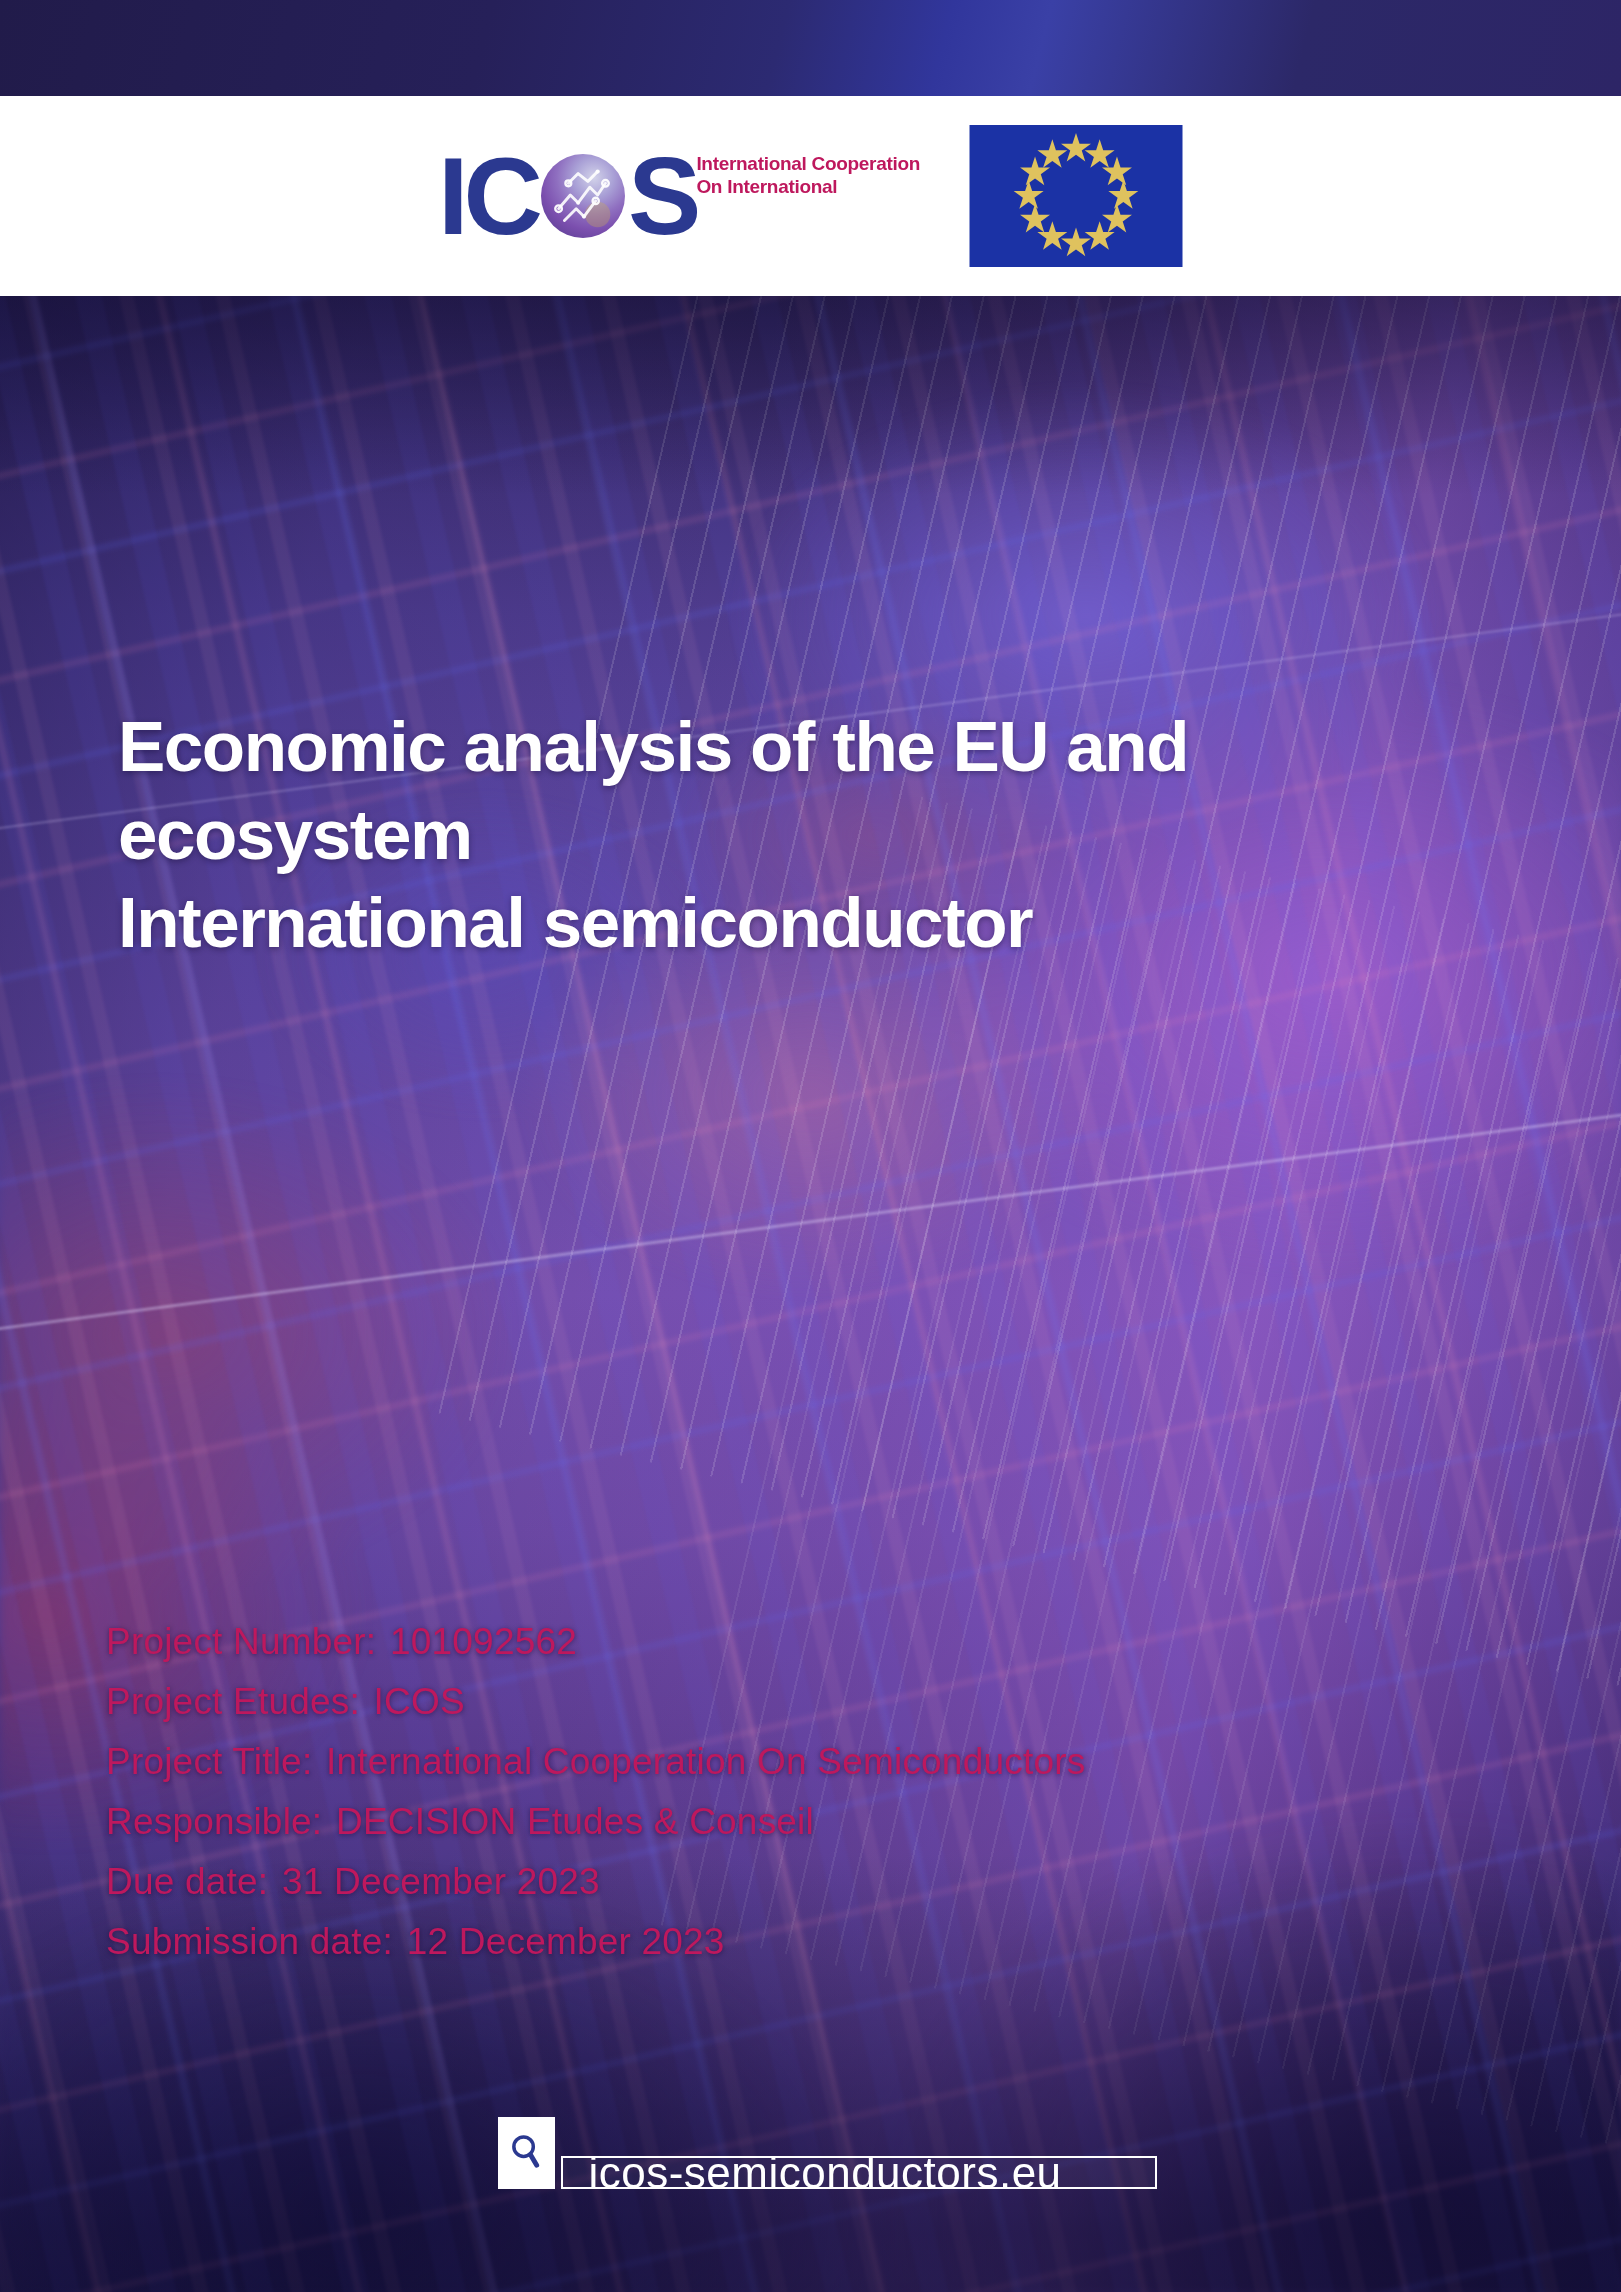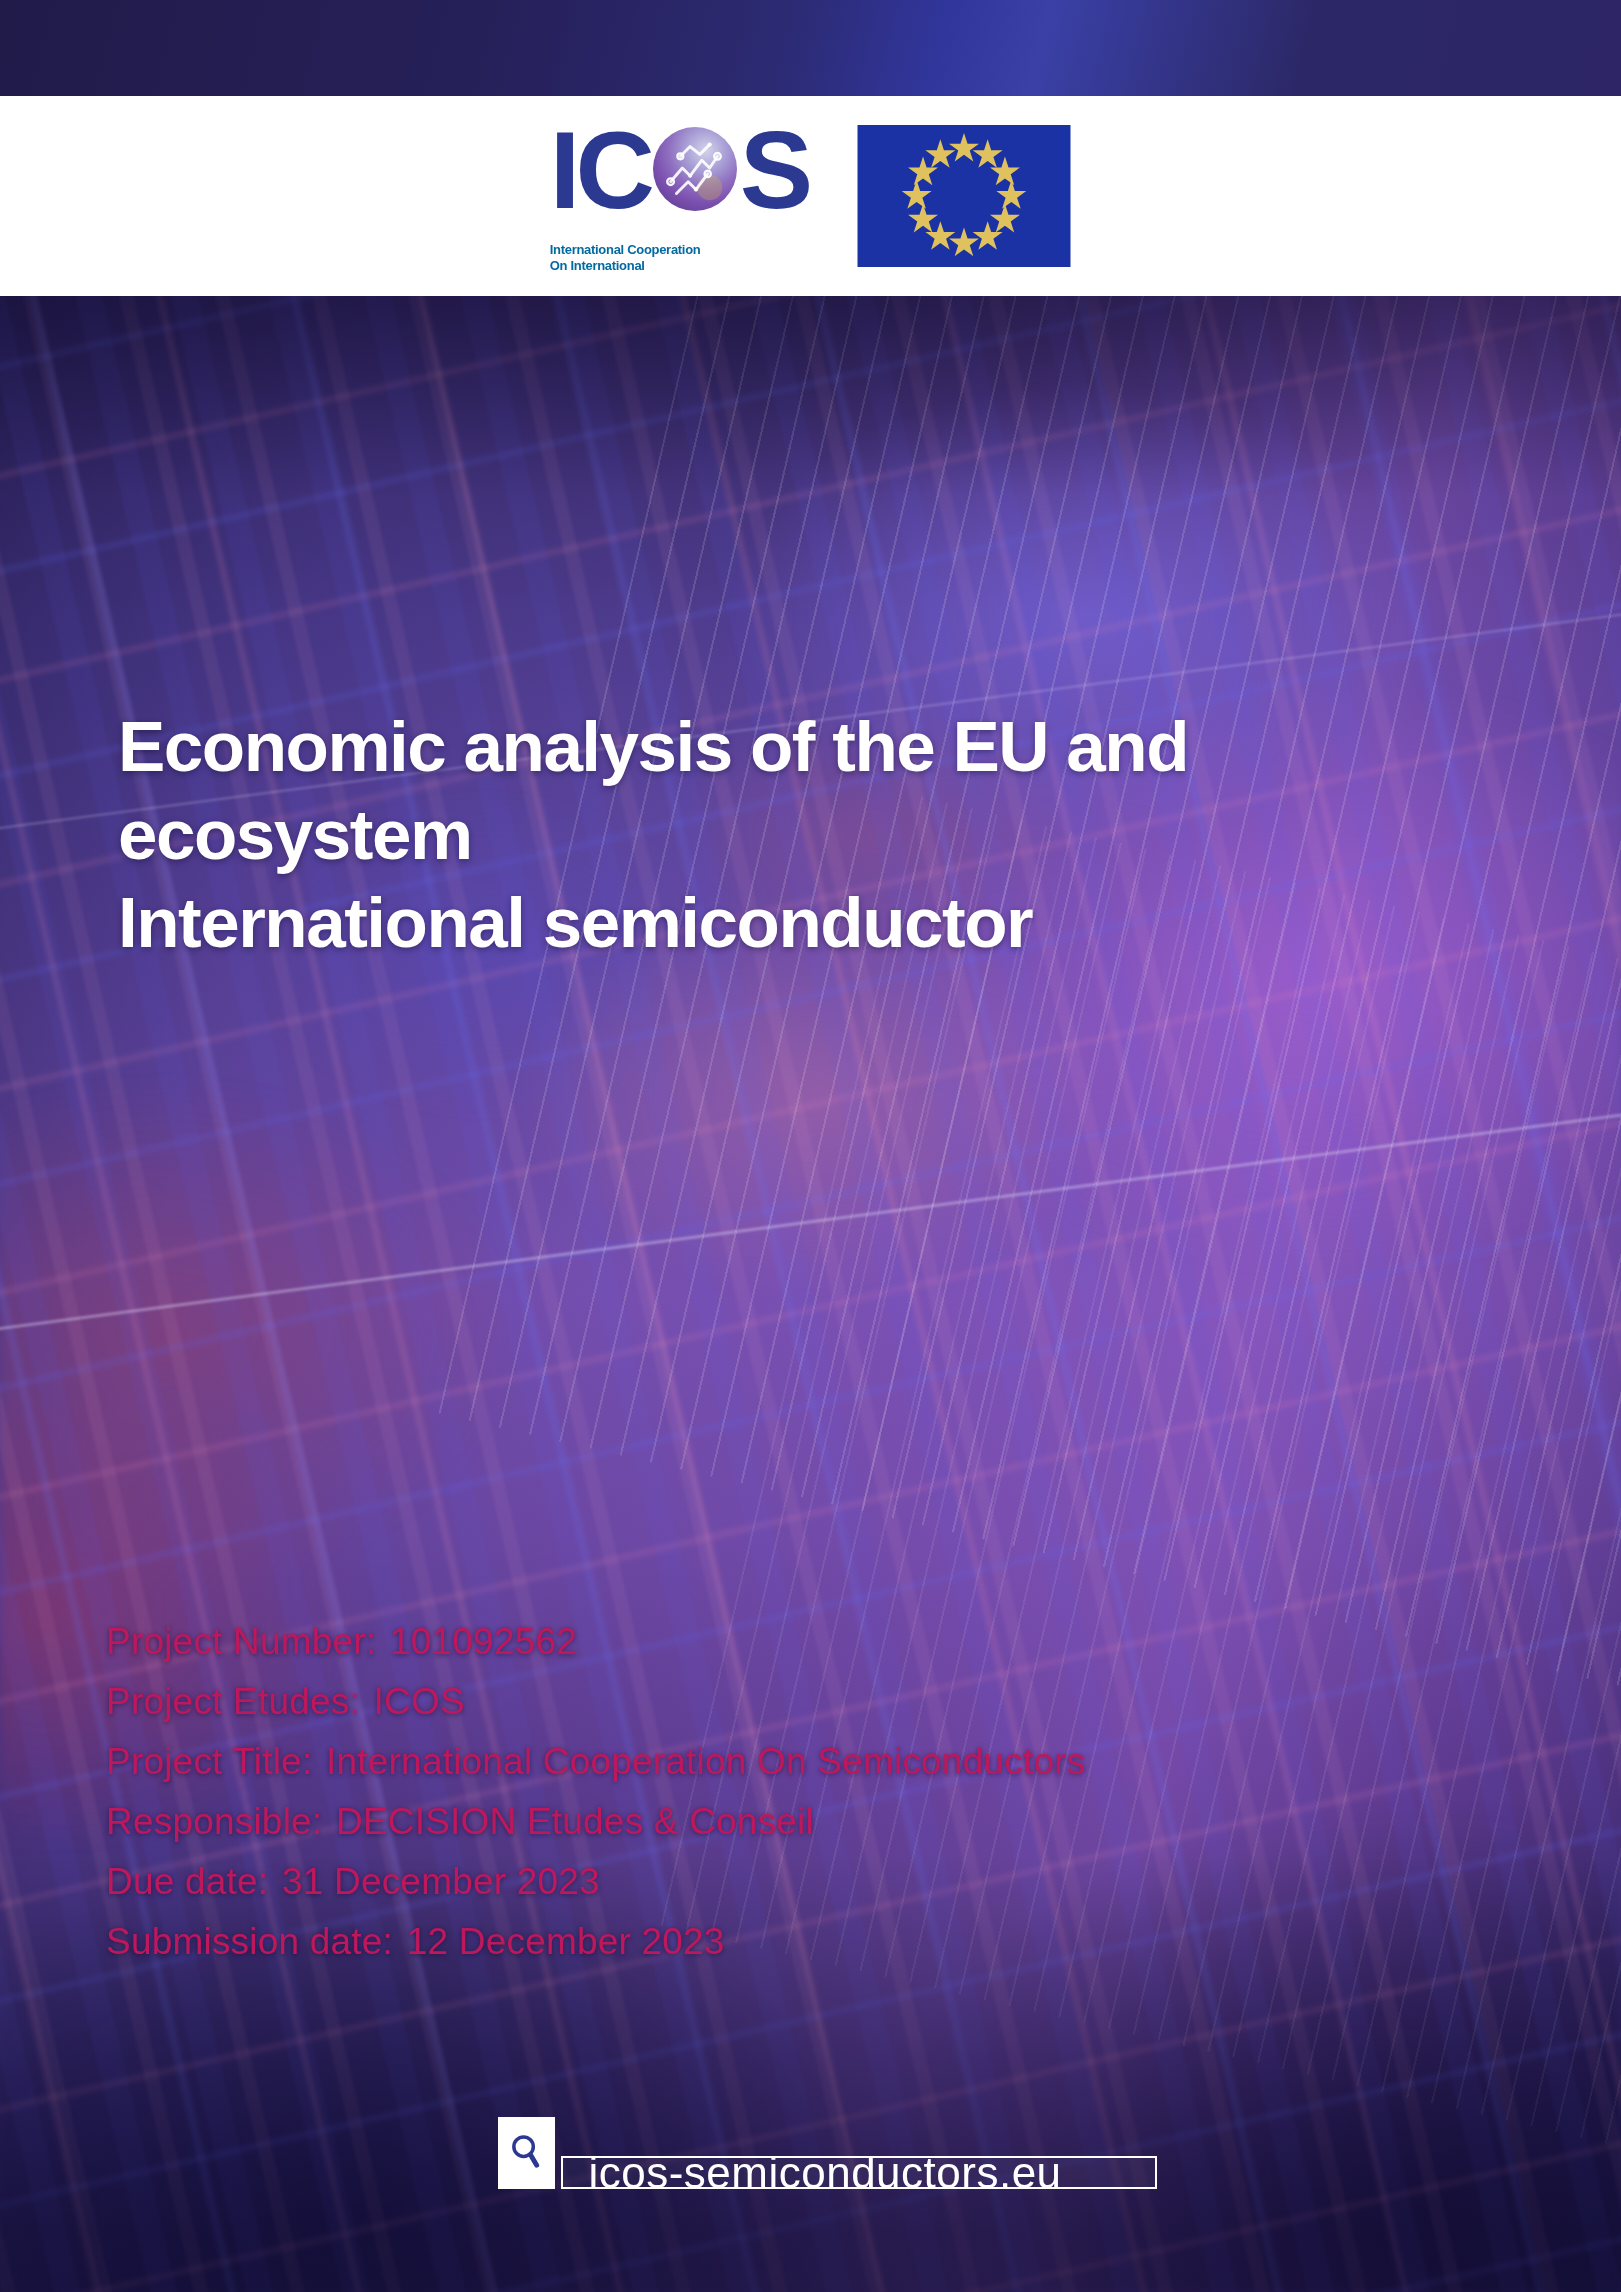--- a/index.html
+++ b/index.html
@@ -21,30 +21,30 @@
         #211b4a 0%, #262059 30%, #2c2a72 48%,
         #31369c 58%, #3a40a6 64%, #2c2868 80%, #2d2566 100%);
   }
 
   
   .logo-band {
     position: absolute; top: 96px; left: 0; width: 100%; height: 200px;
     background: #ffffff;
     display: flex; align-items: center; justify-content: center; gap: 49px;
   }
-  .icos-logo { display: flex; flex-direction: column; align-items: flex-start; }
+  .icos-logo { display: flex; flex-direction: row; align-items: flex-start; }
   .icos-wordmark {
     display: flex; align-items: center;
     color: #2b3990; font-weight: 800; font-size: 110px; line-height: 0.92;
     letter-spacing: -4.9px;
   }
   .globe { width: 84px; height: 84px; margin: 0 2.9px; flex: 0 0 auto; }
   .icos-tagline {
-    margin-top: 22px; color: #0369a1; font-weight: 700;
-    font-size: 13px; line-height: 1.2; letter-spacing: -0.3px;
+    margin-top: 8px; color: #be185d; font-weight: 700;
+    font-size: 19px; line-height: 1.2; letter-spacing: -0.3px;
   }
   .eu-flag { width: 214px; height: 142px; display: block; }
 
   
   .hero {
     position: absolute; top: 296px; left: 0; width: 100%; height: 1997px;
     overflow: hidden; background: #4a3580;
   }
   .hero .layer { position: absolute; inset: 0; }
   .bg-vert {

